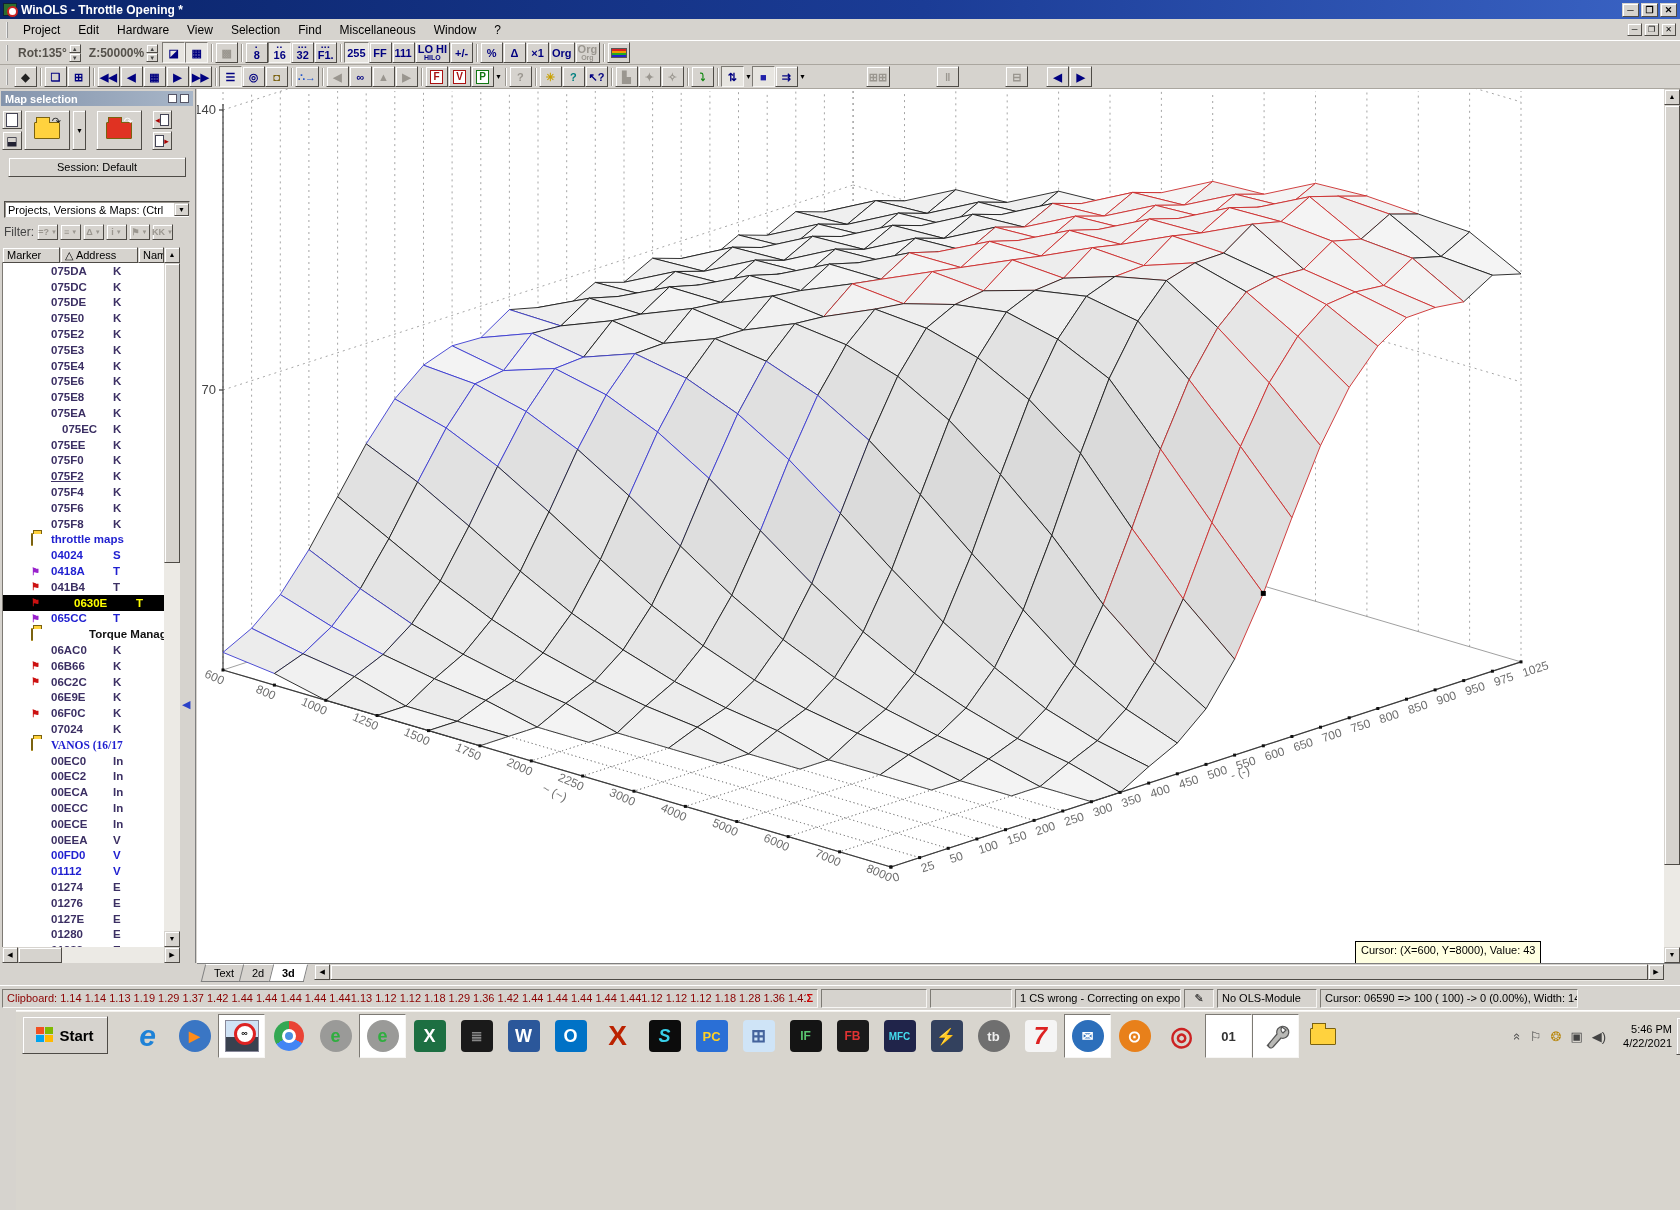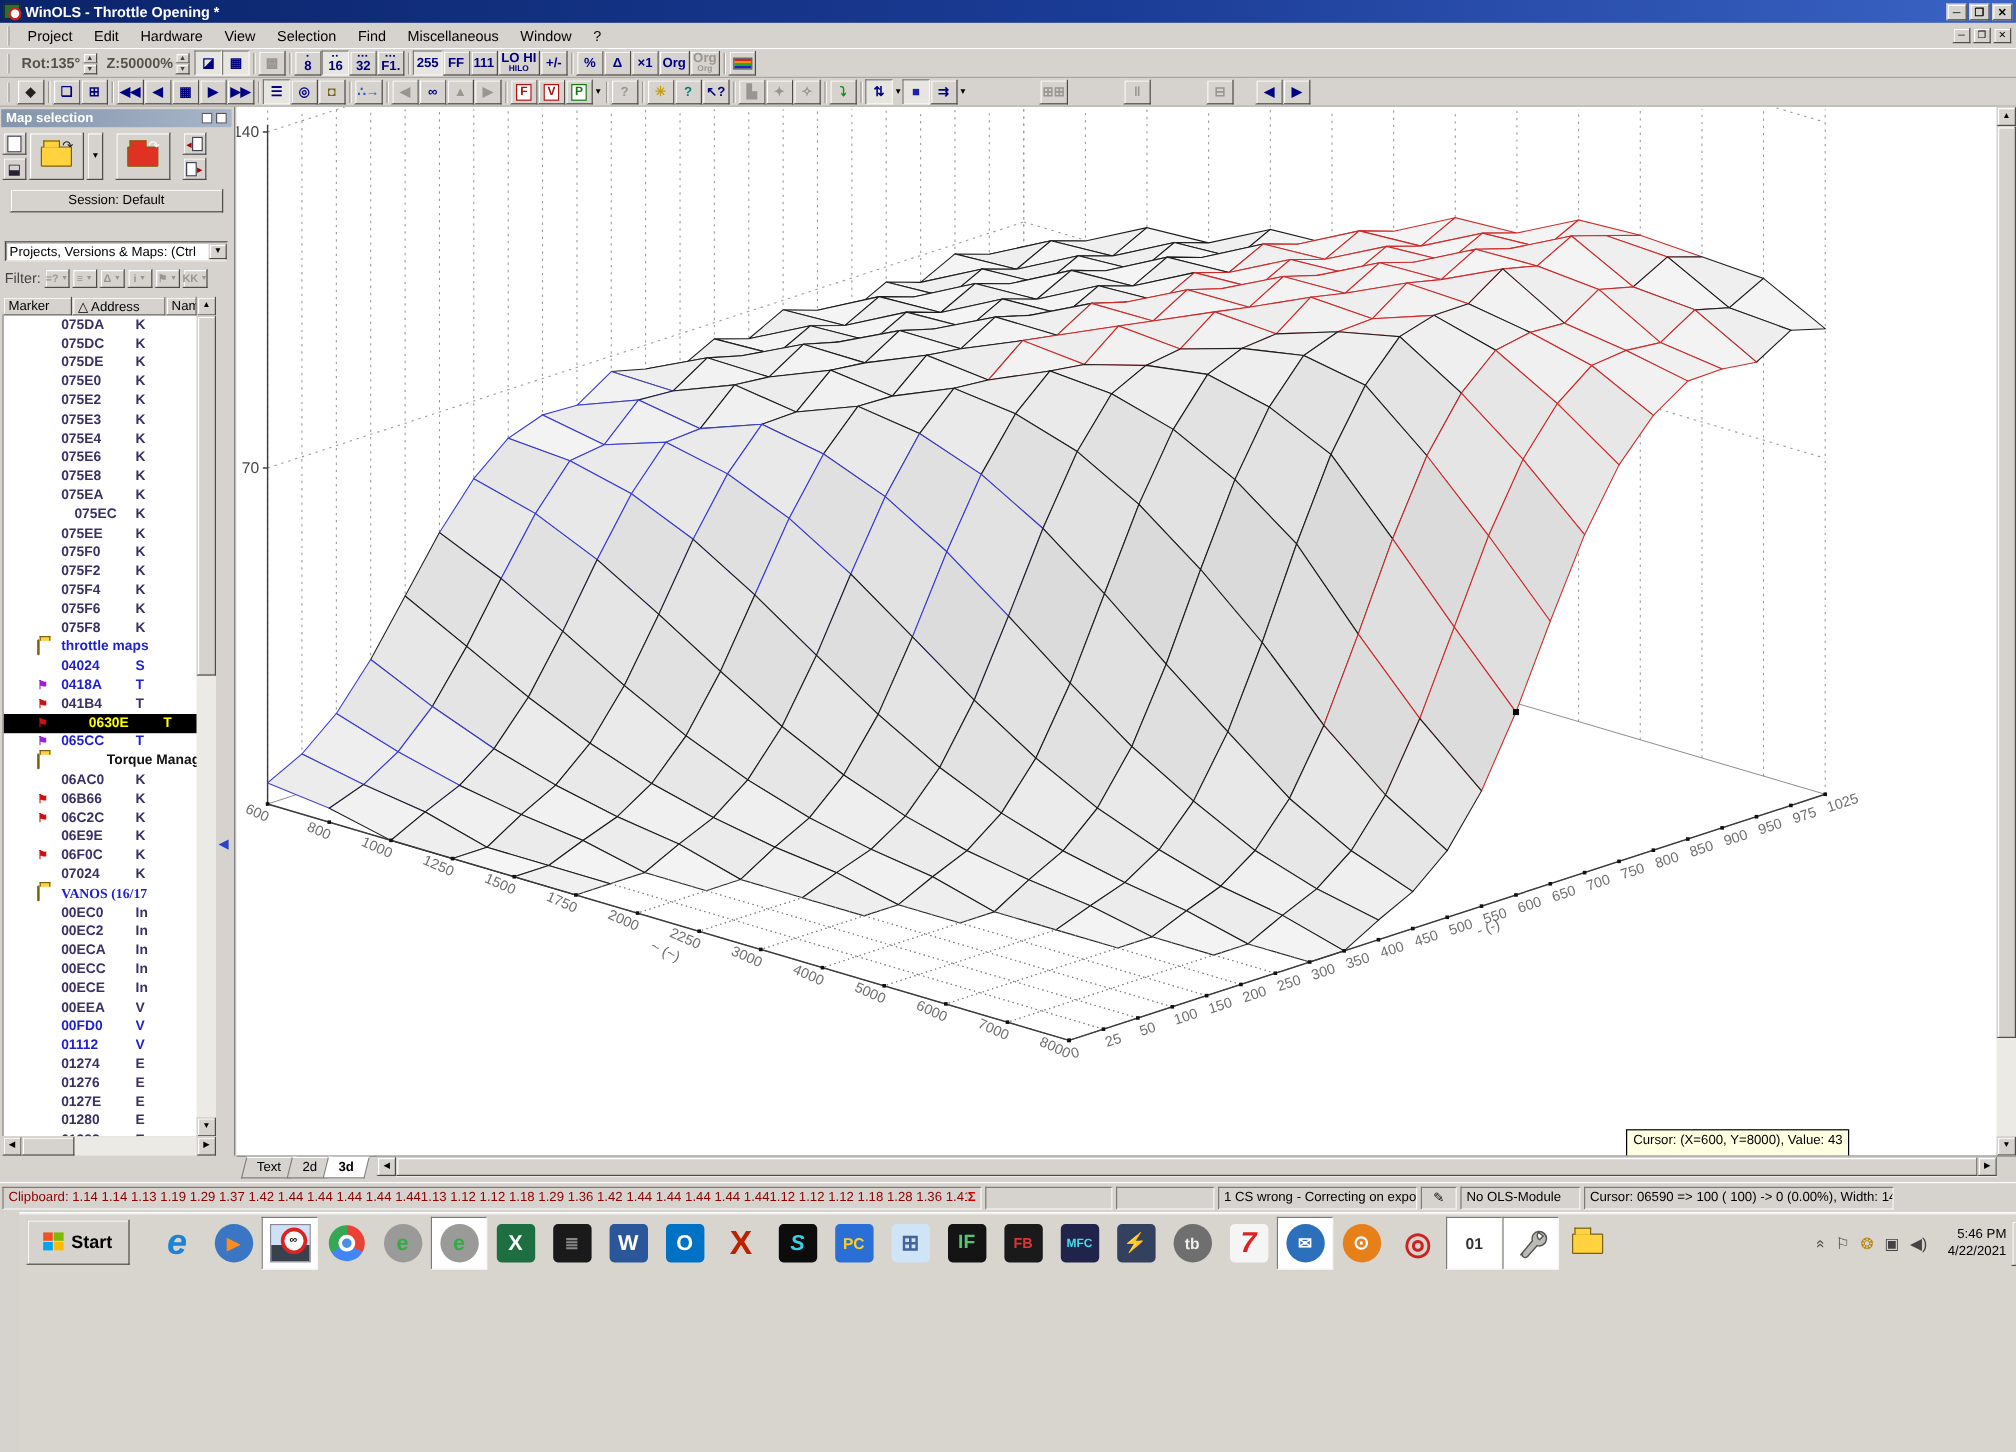--- a/index.html
+++ b/index.html
@@ -510,21 +510,21 @@
         <span class="ad" style="color: rgb(59, 47, 99);">075EE</span>
         <span class="tp" style="color: rgb(59, 47, 99);">K</span>
       </div>
       <div class="lrow">
         <span class="fl"></span>
         <span class="ad" style="color: rgb(59, 47, 99);">075F0</span>
         <span class="tp" style="color: rgb(59, 47, 99);">K</span>
       </div>
       <div class="lrow">
         <span class="fl"></span>
-        <span class="ad" style="color: rgb(59, 47, 99);">075F2</span>
+        <span class="ad" style="color: rgb(59, 47, 99); text-decoration: underline;">075F2</span>
         <span class="tp" style="color: rgb(59, 47, 99);">K</span>
       </div>
       <div class="lrow">
         <span class="fl"></span>
         <span class="ad" style="color: rgb(59, 47, 99);">075F4</span>
         <span class="tp" style="color: rgb(59, 47, 99);">K</span>
       </div>
       <div class="lrow">
         <span class="fl"></span>
         <span class="ad" style="color: rgb(59, 47, 99);">075F6</span>
@@ -1178,21 +1178,21 @@
       <div class="tb-slot">
         <div class="tb-ico" style="background: rgb(12, 12, 12); color: rgb(57, 207, 232); font-size: 18px; font-style: italic; border-radius: 4px;">S</div>
       </div>
       <div class="tb-slot">
         <div class="tb-ico" style="background: rgb(42, 111, 214); color: rgb(255, 208, 36); font-size: 13px; border-radius: 4px;">PC</div>
       </div>
       <div class="tb-slot">
         <div class="tb-ico" style="background: rgb(207, 228, 247); color: rgb(68, 99, 156); font-size: 18px; border-radius: 4px;">⊞</div>
       </div>
       <div class="tb-slot">
-        <div class="tb-ico" style="background: rgb(20, 20, 20); color: rgb(88, 196, 112); font-size: 16px; border-radius: 4px;">IF</div>
+        <div class="tb-ico" style="background: rgb(20, 20, 20); color: rgb(88, 196, 112); font-size: 12px; border-radius: 4px;">IF</div>
       </div>
       <div class="tb-slot">
         <div class="tb-ico" style="background: rgb(26, 26, 26); color: rgb(224, 51, 51); font-size: 12px; border-radius: 4px;">FB</div>
       </div>
       <div class="tb-slot">
         <div class="tb-ico" style="background: rgb(32, 36, 74); color: rgb(68, 221, 238); font-size: 10px; border-radius: 4px;">MFC</div>
       </div>
       <div class="tb-slot">
         <div class="tb-ico" style="background: rgb(51, 65, 94); color: rgb(255, 208, 36); font-size: 16px; border-radius: 4px;">⚡</div>
       </div>

